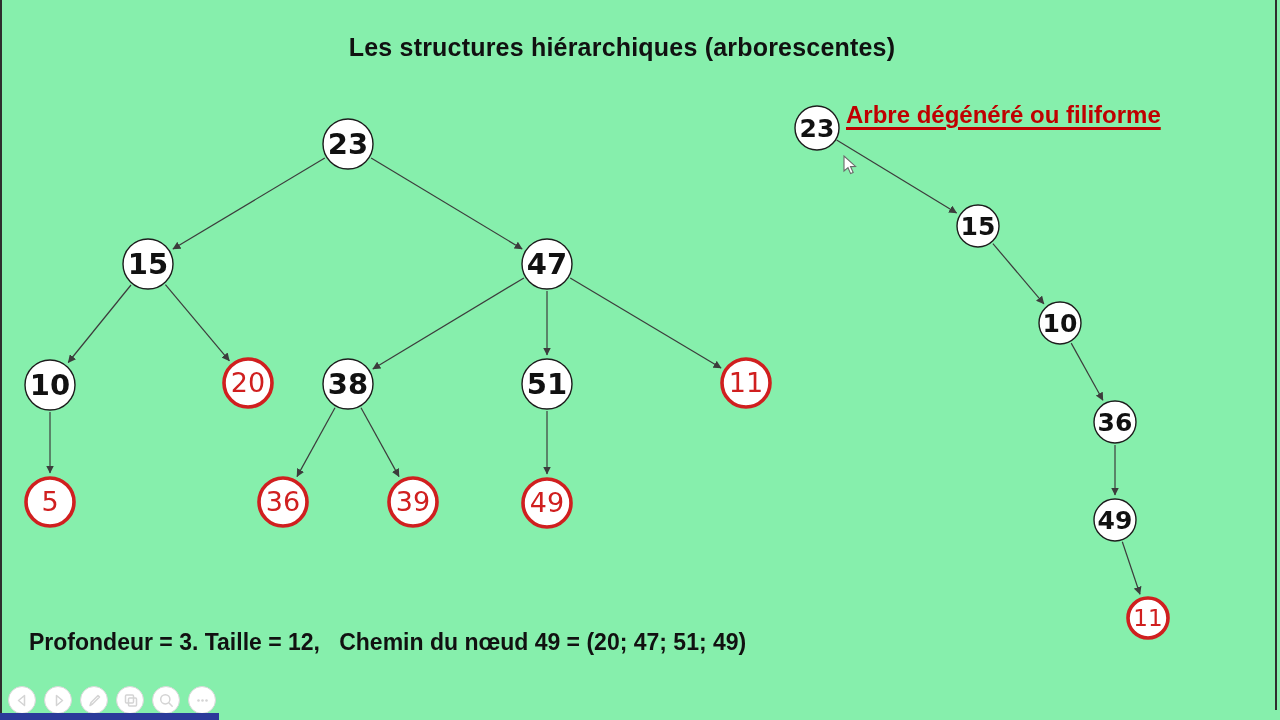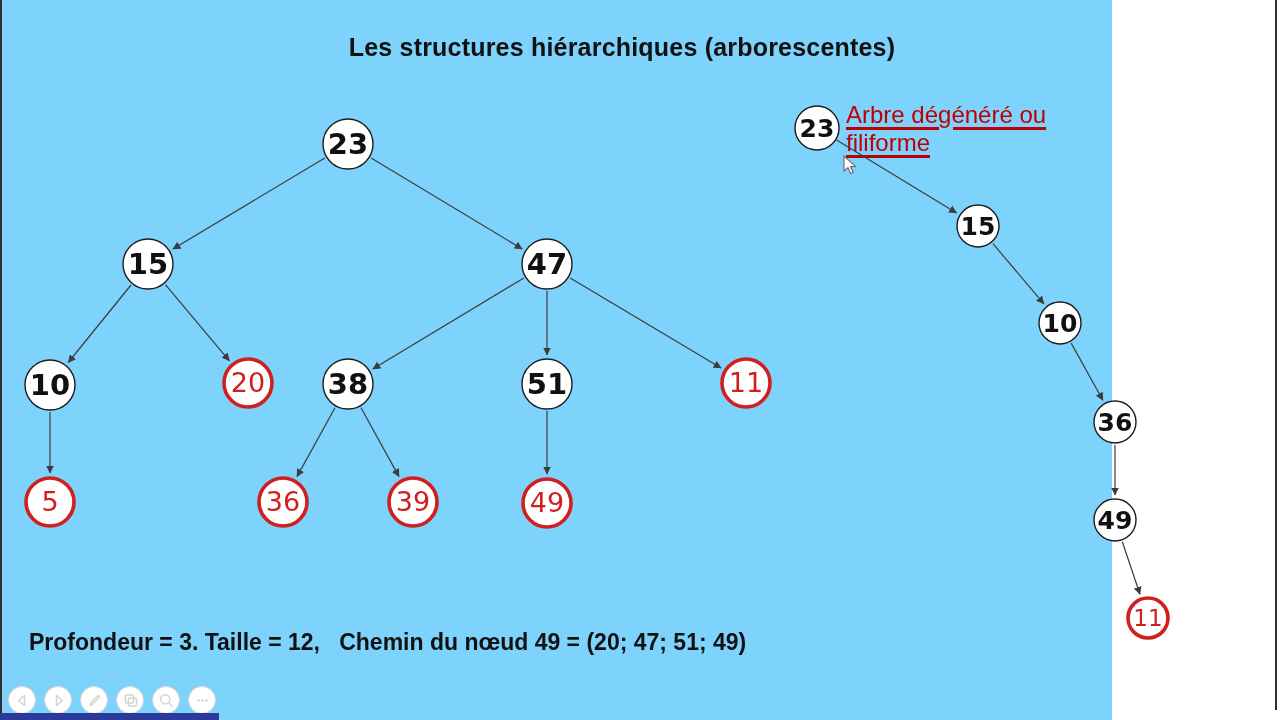--- a/index.html
+++ b/index.html
@@ -1,23 +1,23 @@
 <!DOCTYPE html>
 <html><head>
 <meta charset="utf-8">
 <style>
   * { margin:0; padding:0; box-sizing:border-box; }
   html,body { width:1280px; height:720px; background:#ffffff; overflow:hidden;
               font-family:"Liberation Sans", sans-serif; }
-  .stage { position:absolute; left:0; top:0; width:1112px; height:720px; background:#7dd3fc; }
+  .stage { position:absolute; left:0; top:0; width:1280px; height:720px; background:#86efac; }
 
   .page-title { position:absolute; left:0; top:33px; width:1244px; text-align:center;
                 font-size:25px; font-weight:bold; color:#111; letter-spacing:0.2px; }
 
-  .red-heading { position:absolute; left:846px; top:101px; font-size:24px; font-weight:normal;
+  .red-heading { position:absolute; left:846px; top:101px; font-size:24px; font-weight:bold;
                  color:#c00000; text-decoration:underline; text-decoration-thickness:2.5px;
                  text-underline-offset:4px; }
 
   .stats { position:absolute; left:29px; top:565px; font-size:23px; font-weight:bold;
            color:#111; line-height:31px; white-space:pre; }
 
   svg.tree-canvas { position:absolute; left:0; top:0; }
 
   .edge { stroke:#3c3c3c; stroke-width:1.2px; fill:none; }
   circle.node-black { fill:#ffffff; stroke:#1c1c1c; stroke-width:1.4px; }

